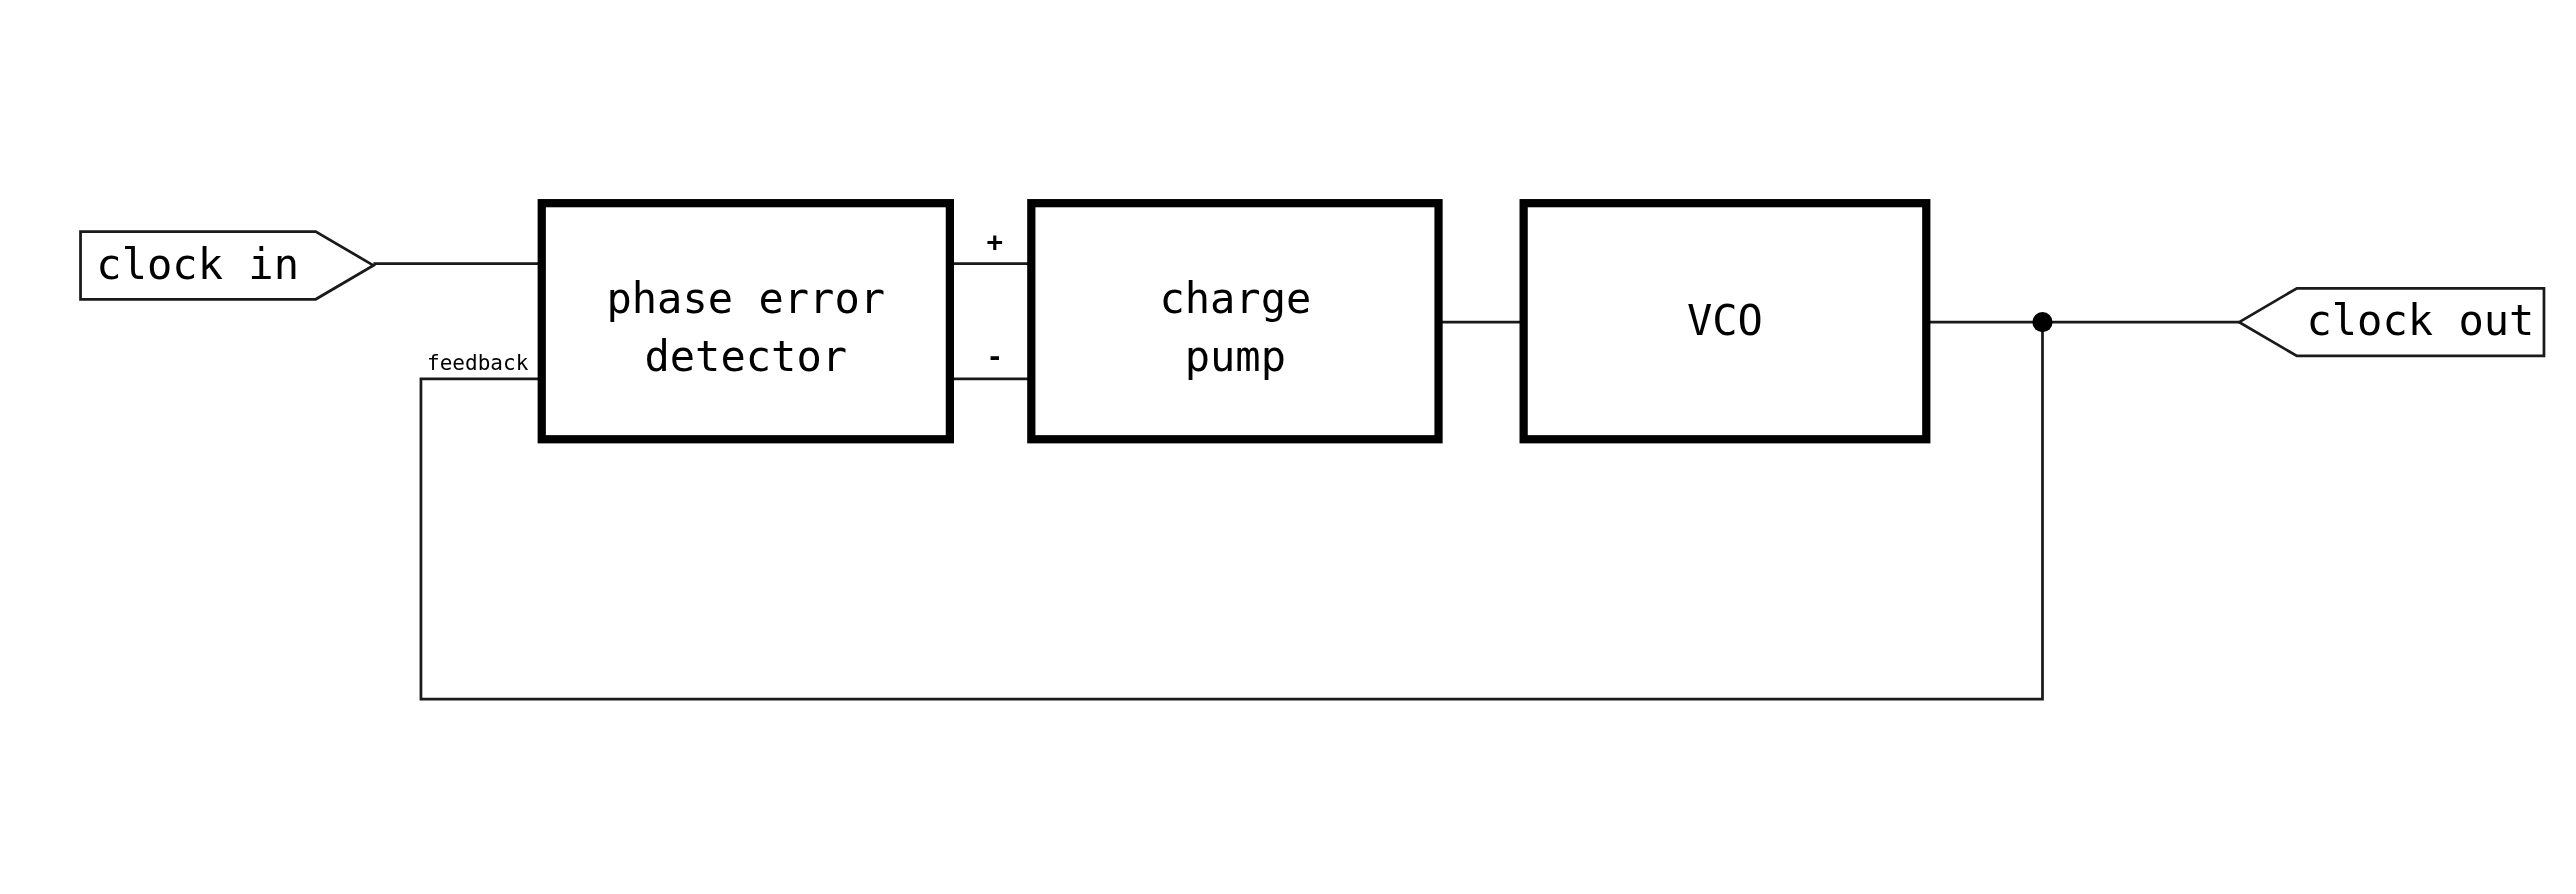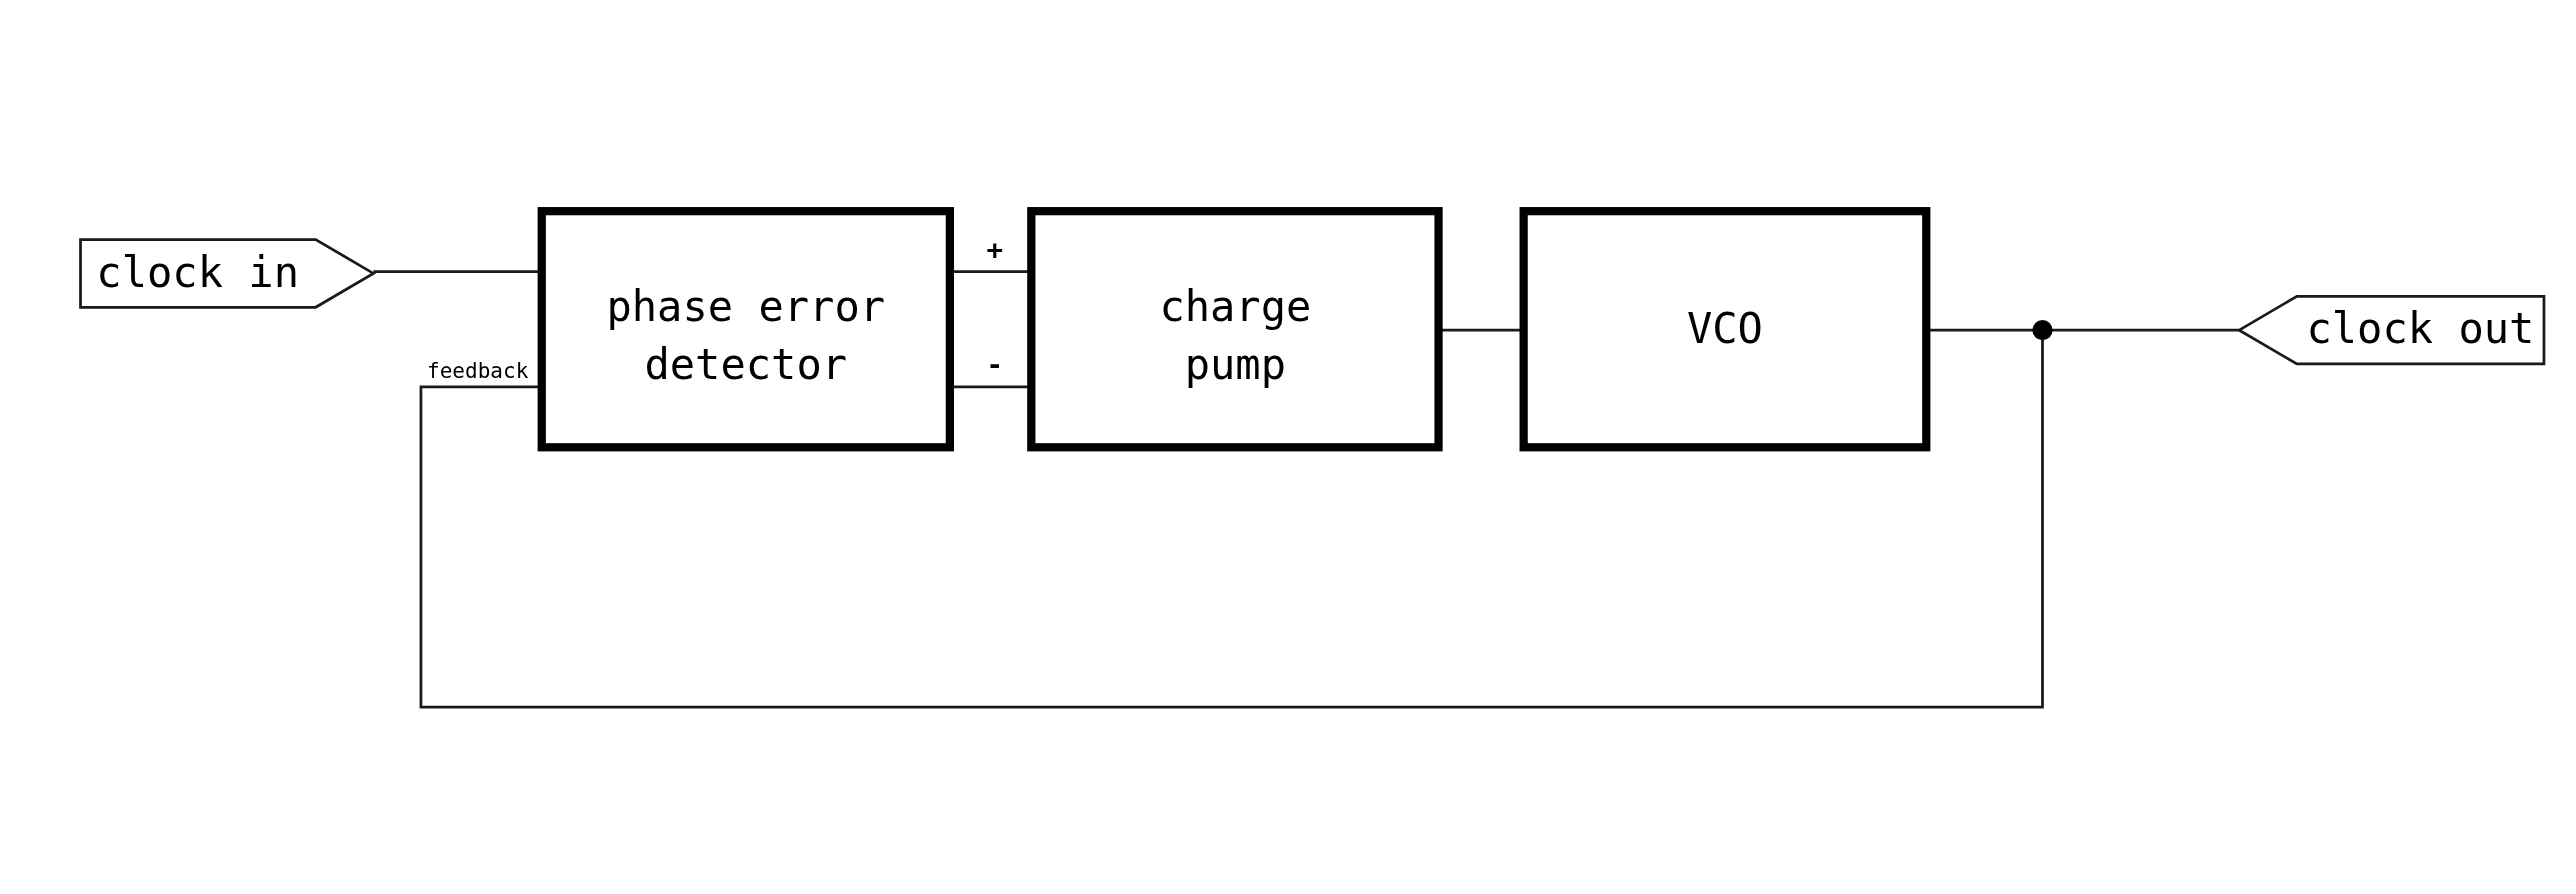--- a/index.html
+++ b/index.html
@@ -10,21 +10,20 @@
   }
   body {
     font-family: "DejaVu Sans Mono", "Liberation Mono", monospace;
   }
   #canvas {
     position: relative;
     width: 2576px;
     height: 882px;
     background: #ffffff;
     overflow: hidden;
-    margin-top: 8px;
   }
   #diagram-svg {
     position: absolute;
     left: 0;
     top: 0;
     width: 2576px;
     height: 895px;
     display: block;
   }
   .blk-rect {

